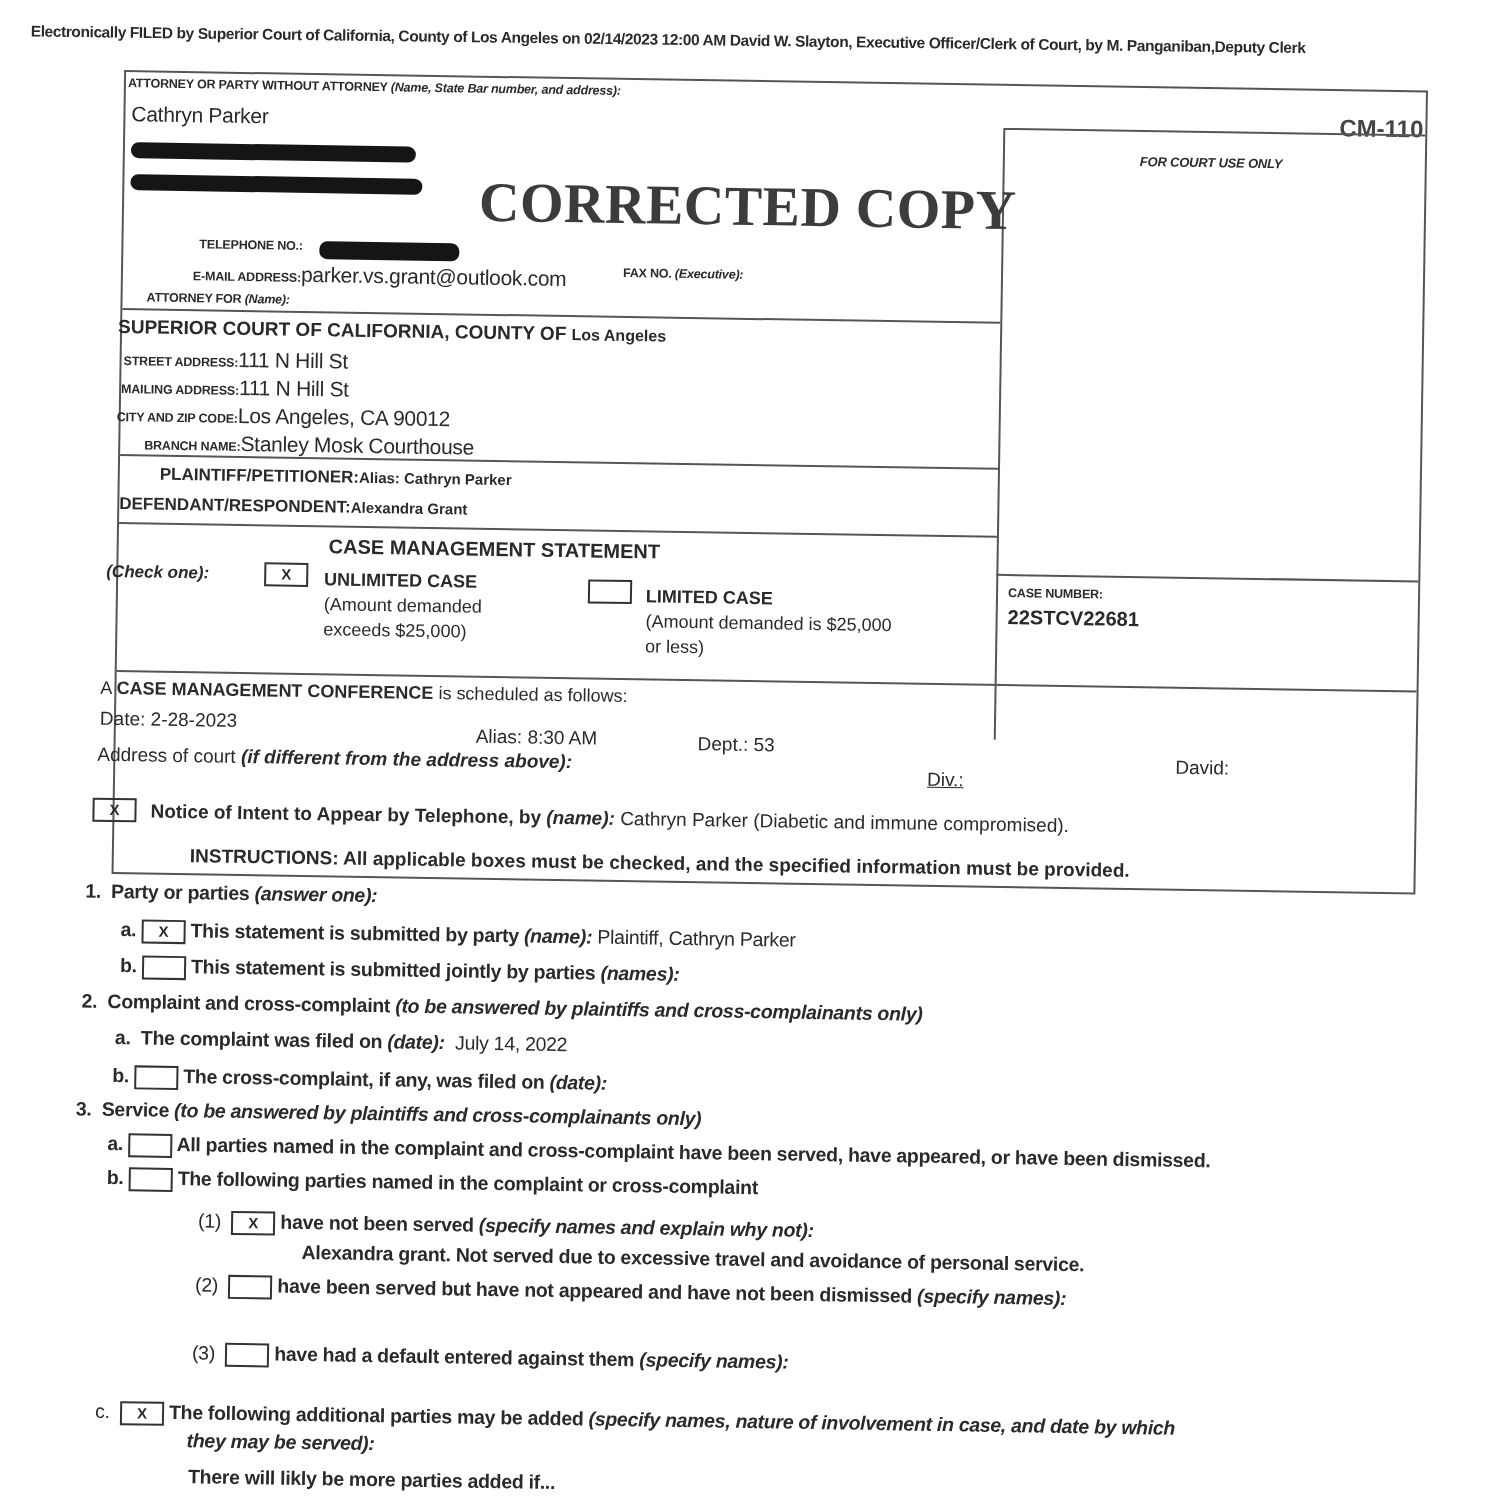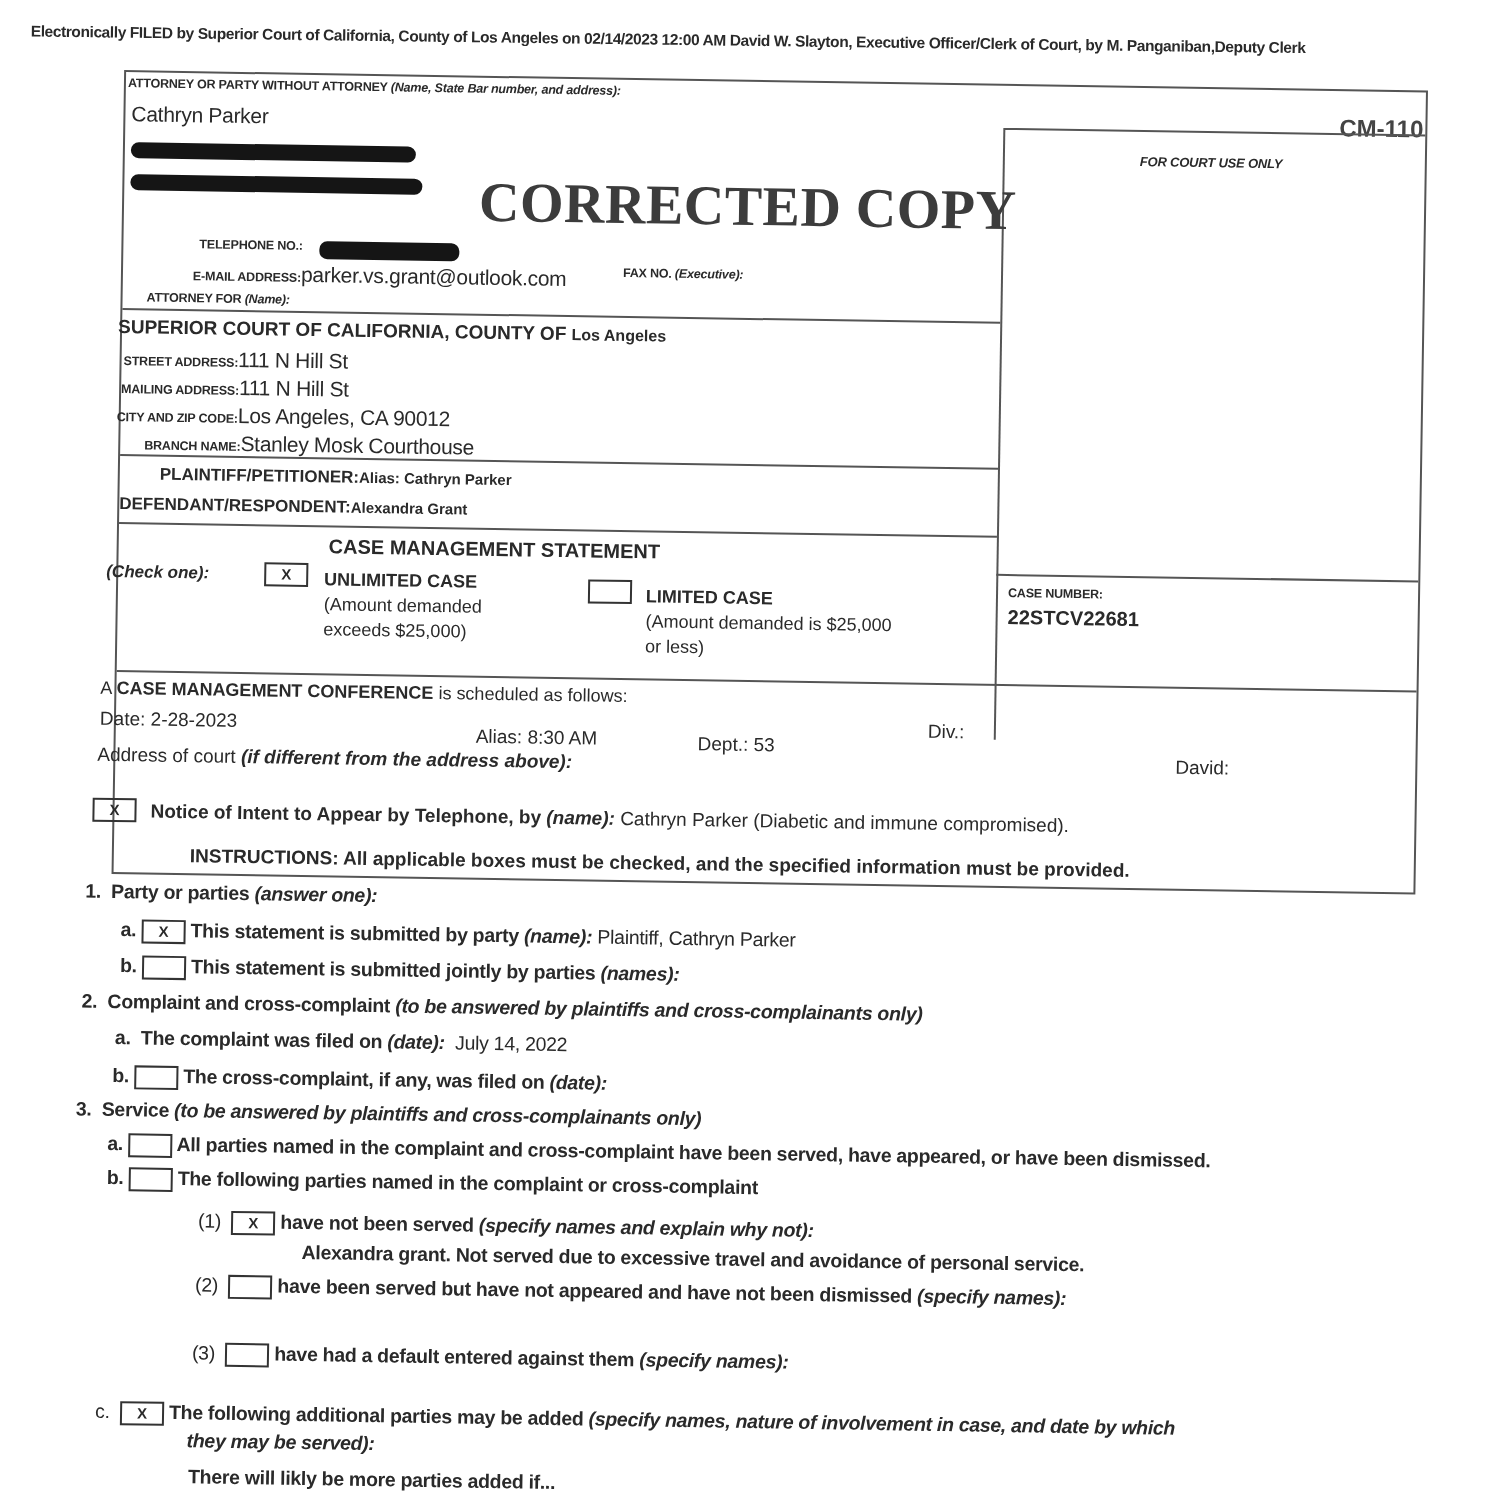--- a/index.html
+++ b/index.html
@@ -146,21 +146,21 @@
     </div>
     <div class="abs" style="left:-16px; top:636px; font-size:19px;">
       <span>Date:</span> <span>2-28-2023</span>
     </div>
     <div class="abs" style="left:360px; top:648px; font-size:19px;">
       <span>Alias:</span> <span>8:30 AM</span>
     </div>
     <div class="abs" style="left:582px; top:652px; font-size:19px;">
       <span>Dept.:</span> <span>53</span>
     </div>
-    <div class="abs" style="left:812px; top:636px; font-size:19px;">Div.:</div>
+    <div class="abs" style="left:812px; top:684px; font-size:19px;text-decoration:underline;">Div.:</div>
     <div class="abs" style="left:1060px; top:668px; font-size:19px;">David:</div>
     <div class="abs" style="left:-18px; top:672px; font-size:19px;">
       <span>Address of court</span> <span class="it">(if different from the address above):</span>
     </div>
 
     <div class="abs" style="left:-22px; top:726px;">
       <span class="cb">X</span>
     </div>
     <div class="abs" style="left:36px; top:728px; font-size:19px;">
       <span class="bold">Notice of Intent to Appear by Telephone, by</span> <span class="it">(name):</span> <span>Cathryn Parker   (Diabetic and immune compromised).</span>

